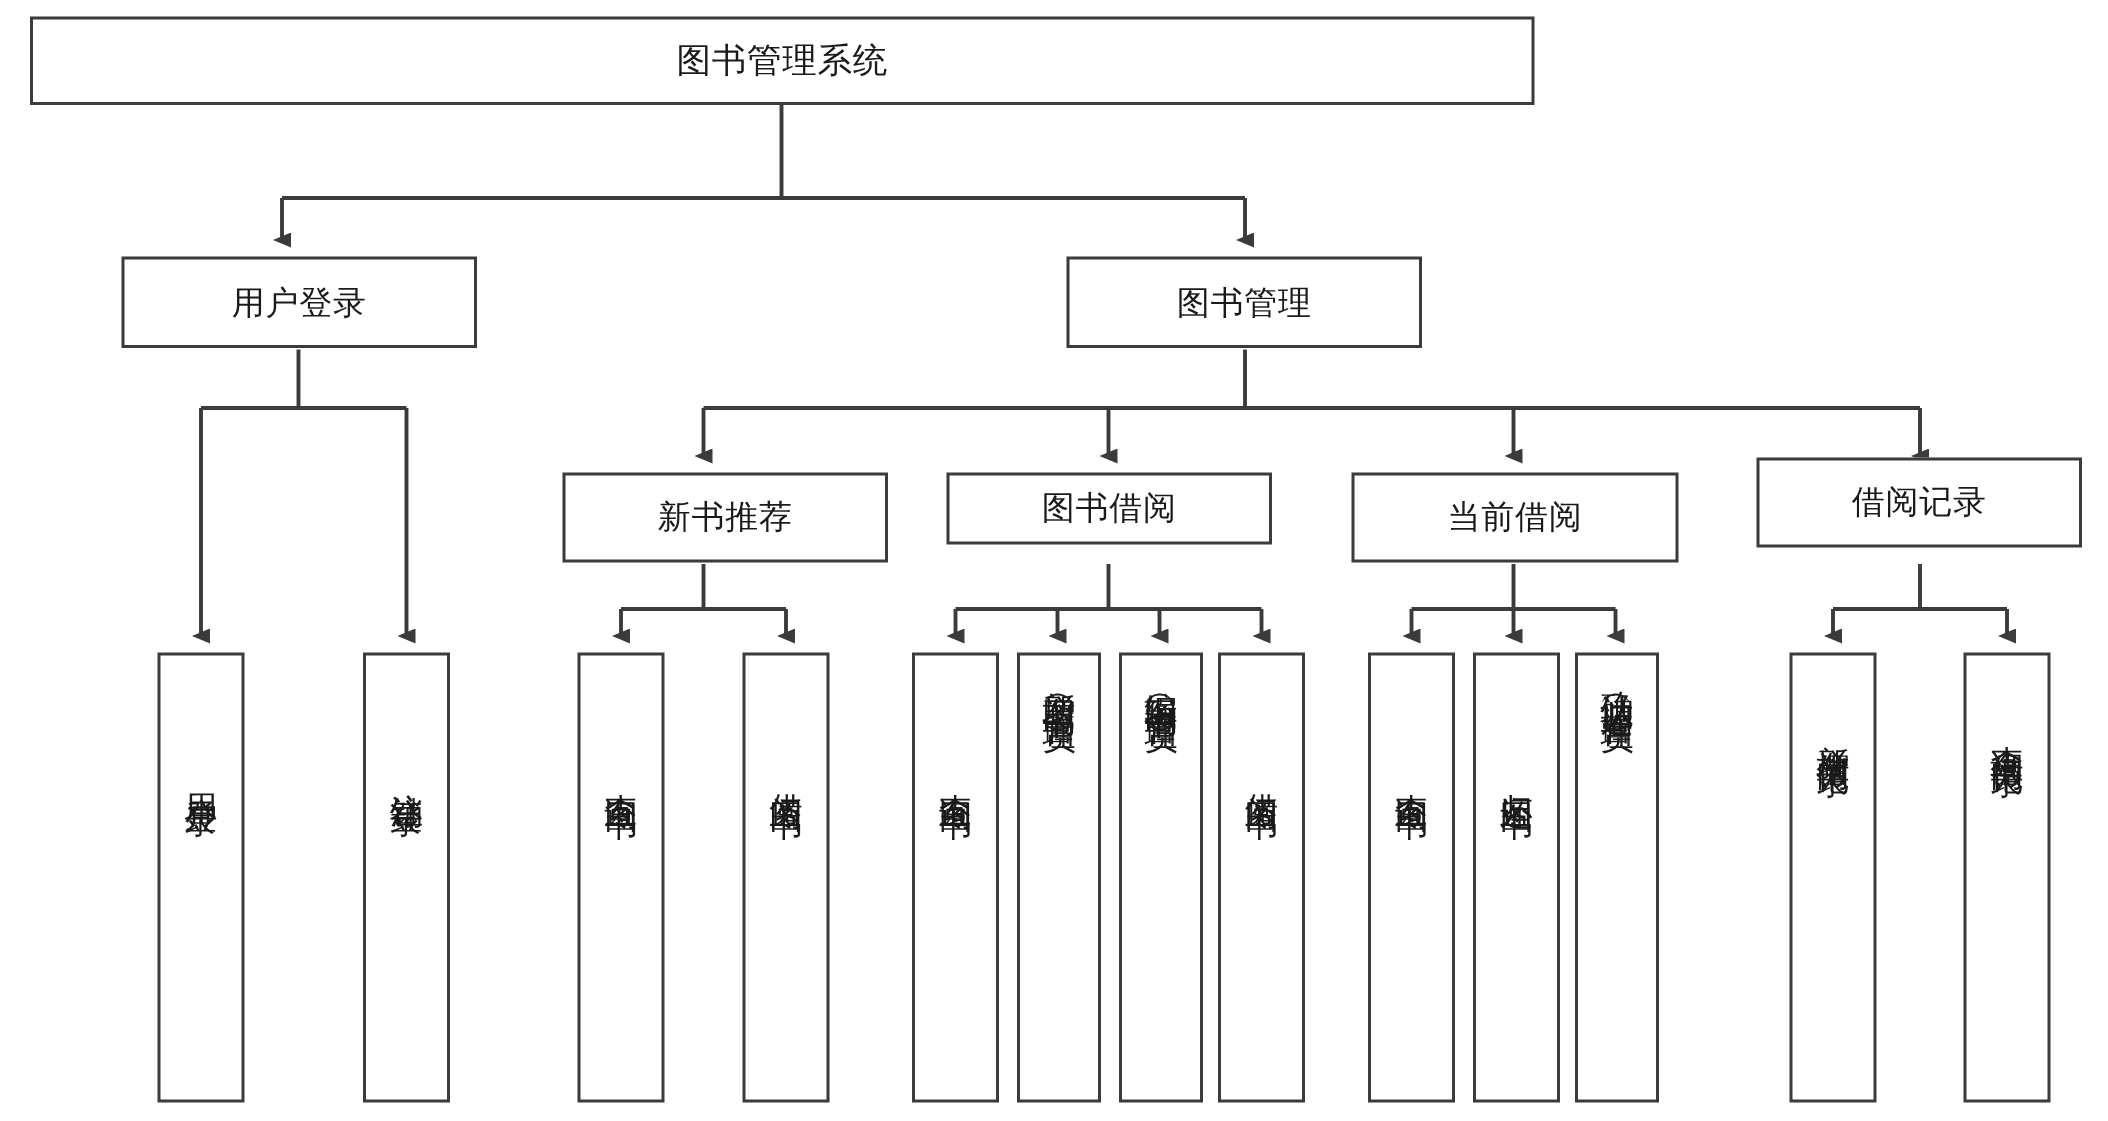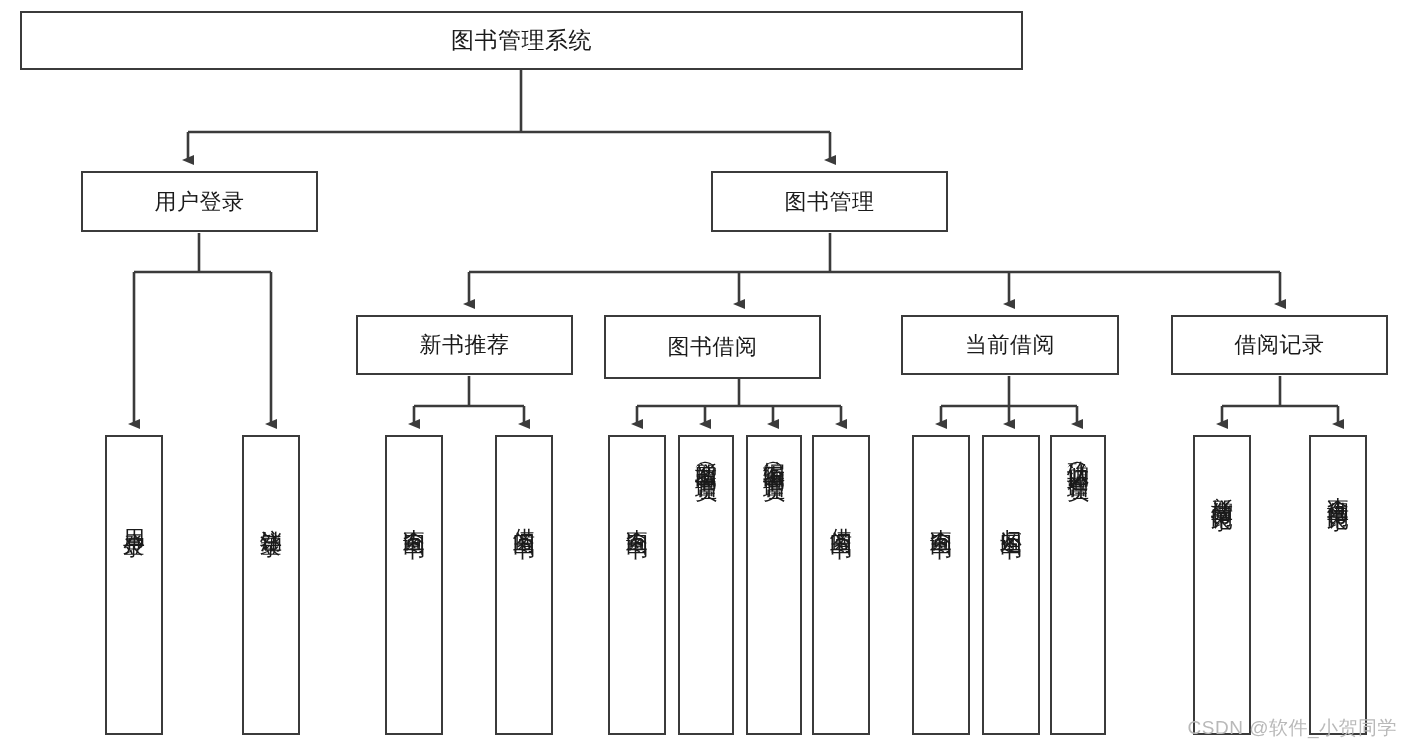--- a/index.html
+++ b/index.html
@@ -147,33 +147,33 @@
   </div>
 
   <div class="node horizontal" style="left:81px; top:171px; width:237px; height:61px;">
     <span class="node-label">用户登录</span>
   </div>
 
   <div class="node horizontal" style="left:711px; top:171px; width:237px; height:61px;align-items:center;">
     <span class="node-label">图书管理</span>
   </div>
 
-  <div class="node horizontal" style="left:356px; top:315px; width:217px; height:60px;">
+  <div class="node horizontal" style="left:375px; top:315px; width:217px; height:60px;">
     <span class="node-label">新书推荐</span>
   </div>
 
-  <div class="node horizontal" style="left:604px; top:315px; width:217px; height:64px;">
+  <div class="node horizontal" style="left:631px; top:315px; width:217px; height:48px;">
     <span class="node-label">图书借阅</span>
   </div>
 
   <div class="node horizontal" style="left:901px; top:315px; width:218px; height:60px;">
     <span class="node-label">当前借阅</span>
   </div>
 
-  <div class="node horizontal" style="left:1171px; top:315px; width:217px; height:60px;">
+  <div class="node horizontal" style="left:1171px; top:305px; width:217px; height:60px;">
     <span class="node-label">借阅记录</span>
   </div>
 
   <div class="node vertical" style="left:105px; top:435px; width:58px; height:300px; padding-top:72px;">
     <span class="node-label">用户登录</span>
   </div>
 
   <div class="node vertical" style="left:242px; top:435px; width:58px; height:300px; padding-top:72px;">
     <span class="node-label">注销登录</span>
   </div>
@@ -215,15 +215,14 @@
   </div>
 
   <div class="node vertical" style="left:1193px; top:435px; width:58px; height:300px; padding-top:40px;">
     <span class="node-label">新增借阅记录</span>
   </div>
 
   <div class="node vertical" style="left:1309px; top:435px; width:58px; height:300px; padding-top:40px;">
     <span class="node-label">查询借阅记录</span>
   </div>
 
-  <div class="watermark">CSDN @软件_小贺同学</div>
 
 </div>
 
 </body></html>

